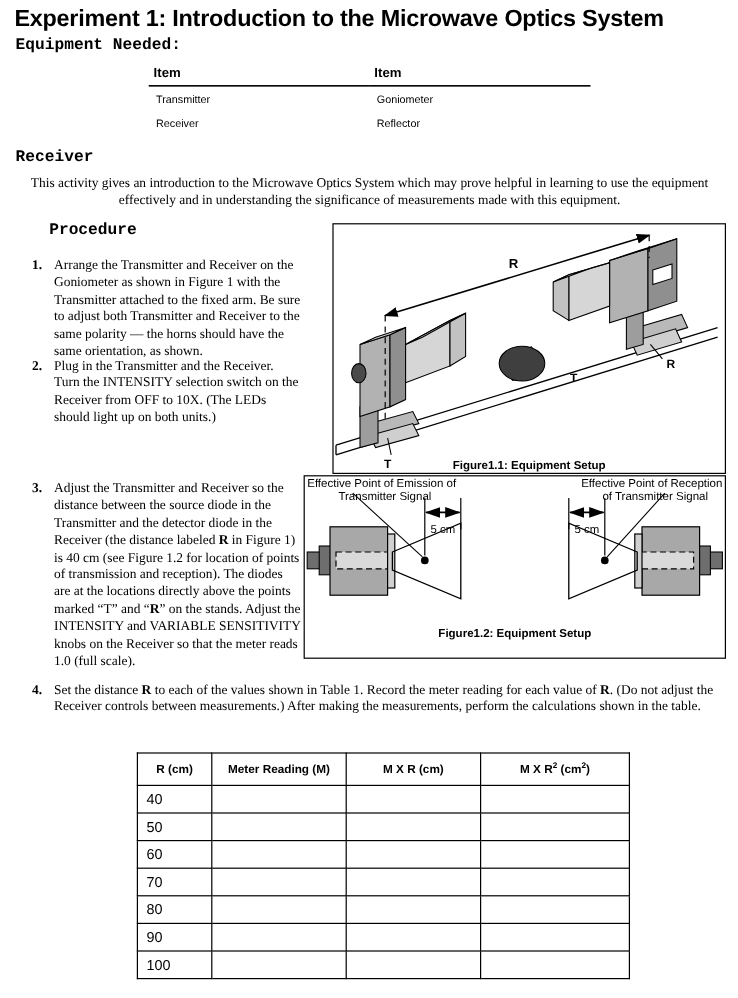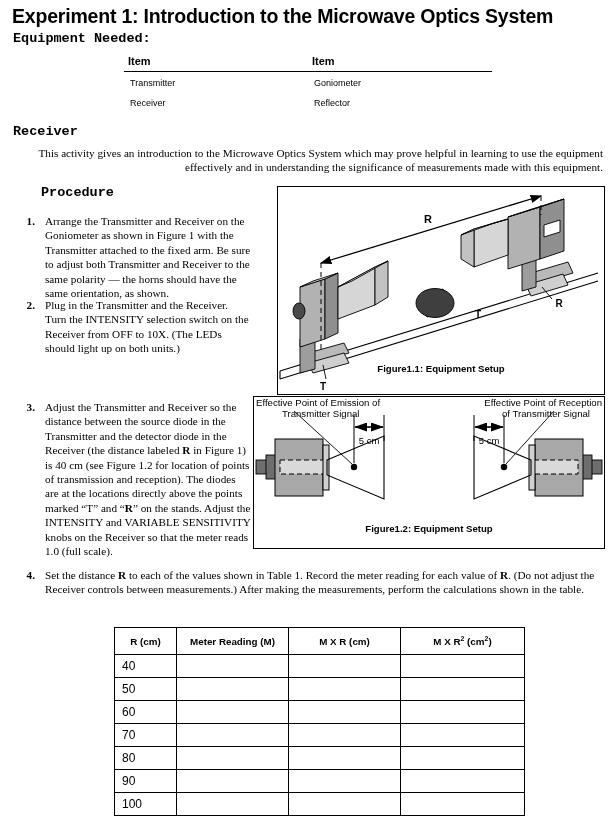--- a/index.html
+++ b/index.html
@@ -69,21 +69,21 @@
   .equip-table col.c1 { width: 188px; }
 
   
   .purpose-body {
     position: absolute;
     left: 13px;
     top: 146px;
     width: 590px;
     font-size: 11.2px;
     line-height: 14px;
-    text-align: right;
+    text-align: center;
   }
 
   
   .step {
     position: absolute;
     font-size: 11.2px;
     line-height: 14.4px;
   }
   .step .num {
     position: absolute;
@@ -113,21 +113,21 @@
   #fig12 { left: 253px; top: 396px; width: 352px; height: 153px; }
   .figcaption {
     position: absolute;
     left: 0;
     width: 100%;
     text-align: center;
     font-family: "Liberation Sans", sans-serif;
     font-weight: bold;
     font-size: 9.6px;
   }
-  #fig11 .figcaption { bottom: 20px; margin-top: 39px; }
+  #fig11 .figcaption { bottom: 0; margin-top: 39px; }
   #fig12 .figcaption { bottom: 14px; }
   .figsvg { display: block; }
 
   
   .table-title {
     position: absolute;
     left: 0;
     top: 607px;
     width: 615px;
     text-align: center;

